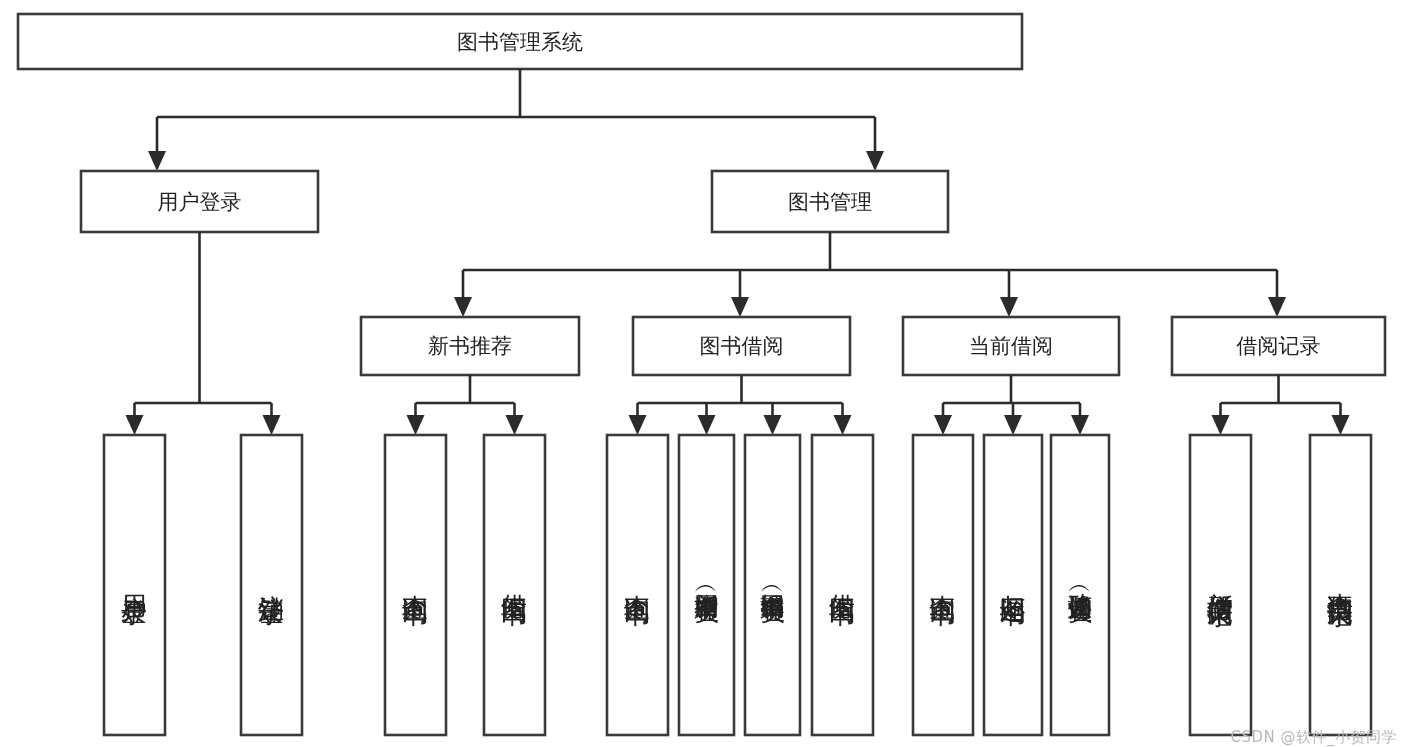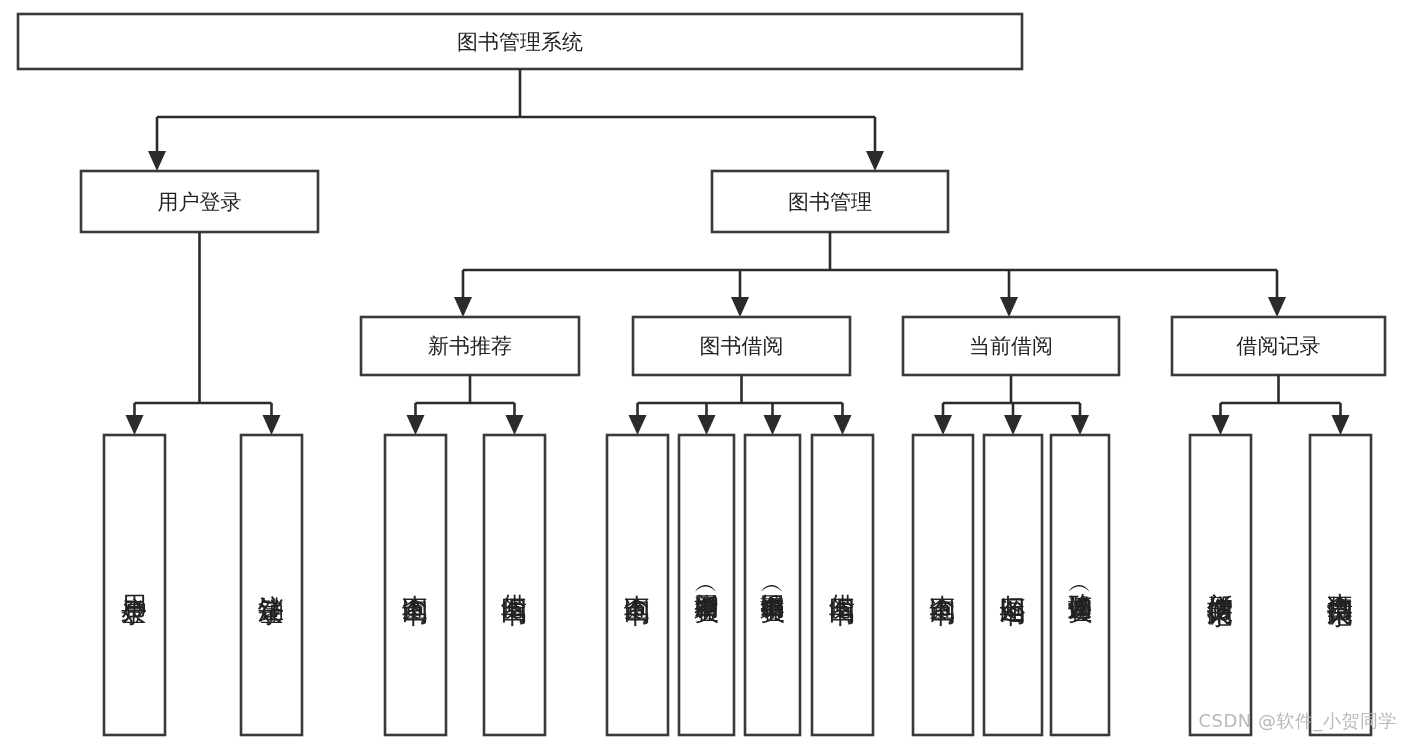--- a/index.html
+++ b/index.html
@@ -64,23 +64,23 @@
     letter-spacing: 2px;
     white-space: nowrap;
   }
   .vtext.small {
     font-size: 24px;
     letter-spacing: 1px;
   }
   #watermark {
     position: absolute;
     right: 8px;
-    bottom: 14px;
-    font-family: "DejaVu Sans", "Liberation Sans", sans-serif;
-    font-size: 18px;
+    bottom: 0;
+    font-family: "DejaVu Sans", "Liberation Sans", sans-serif;
+    font-size: 15px;
     color: #b9b9b9;
     letter-spacing: 0.5px;
     user-select: none;
   }
 </style>
 </head>
 <body>
 
 <div id="diagram-root">
   <svg id="flow-svg" viewBox="0 0 1405 747">

